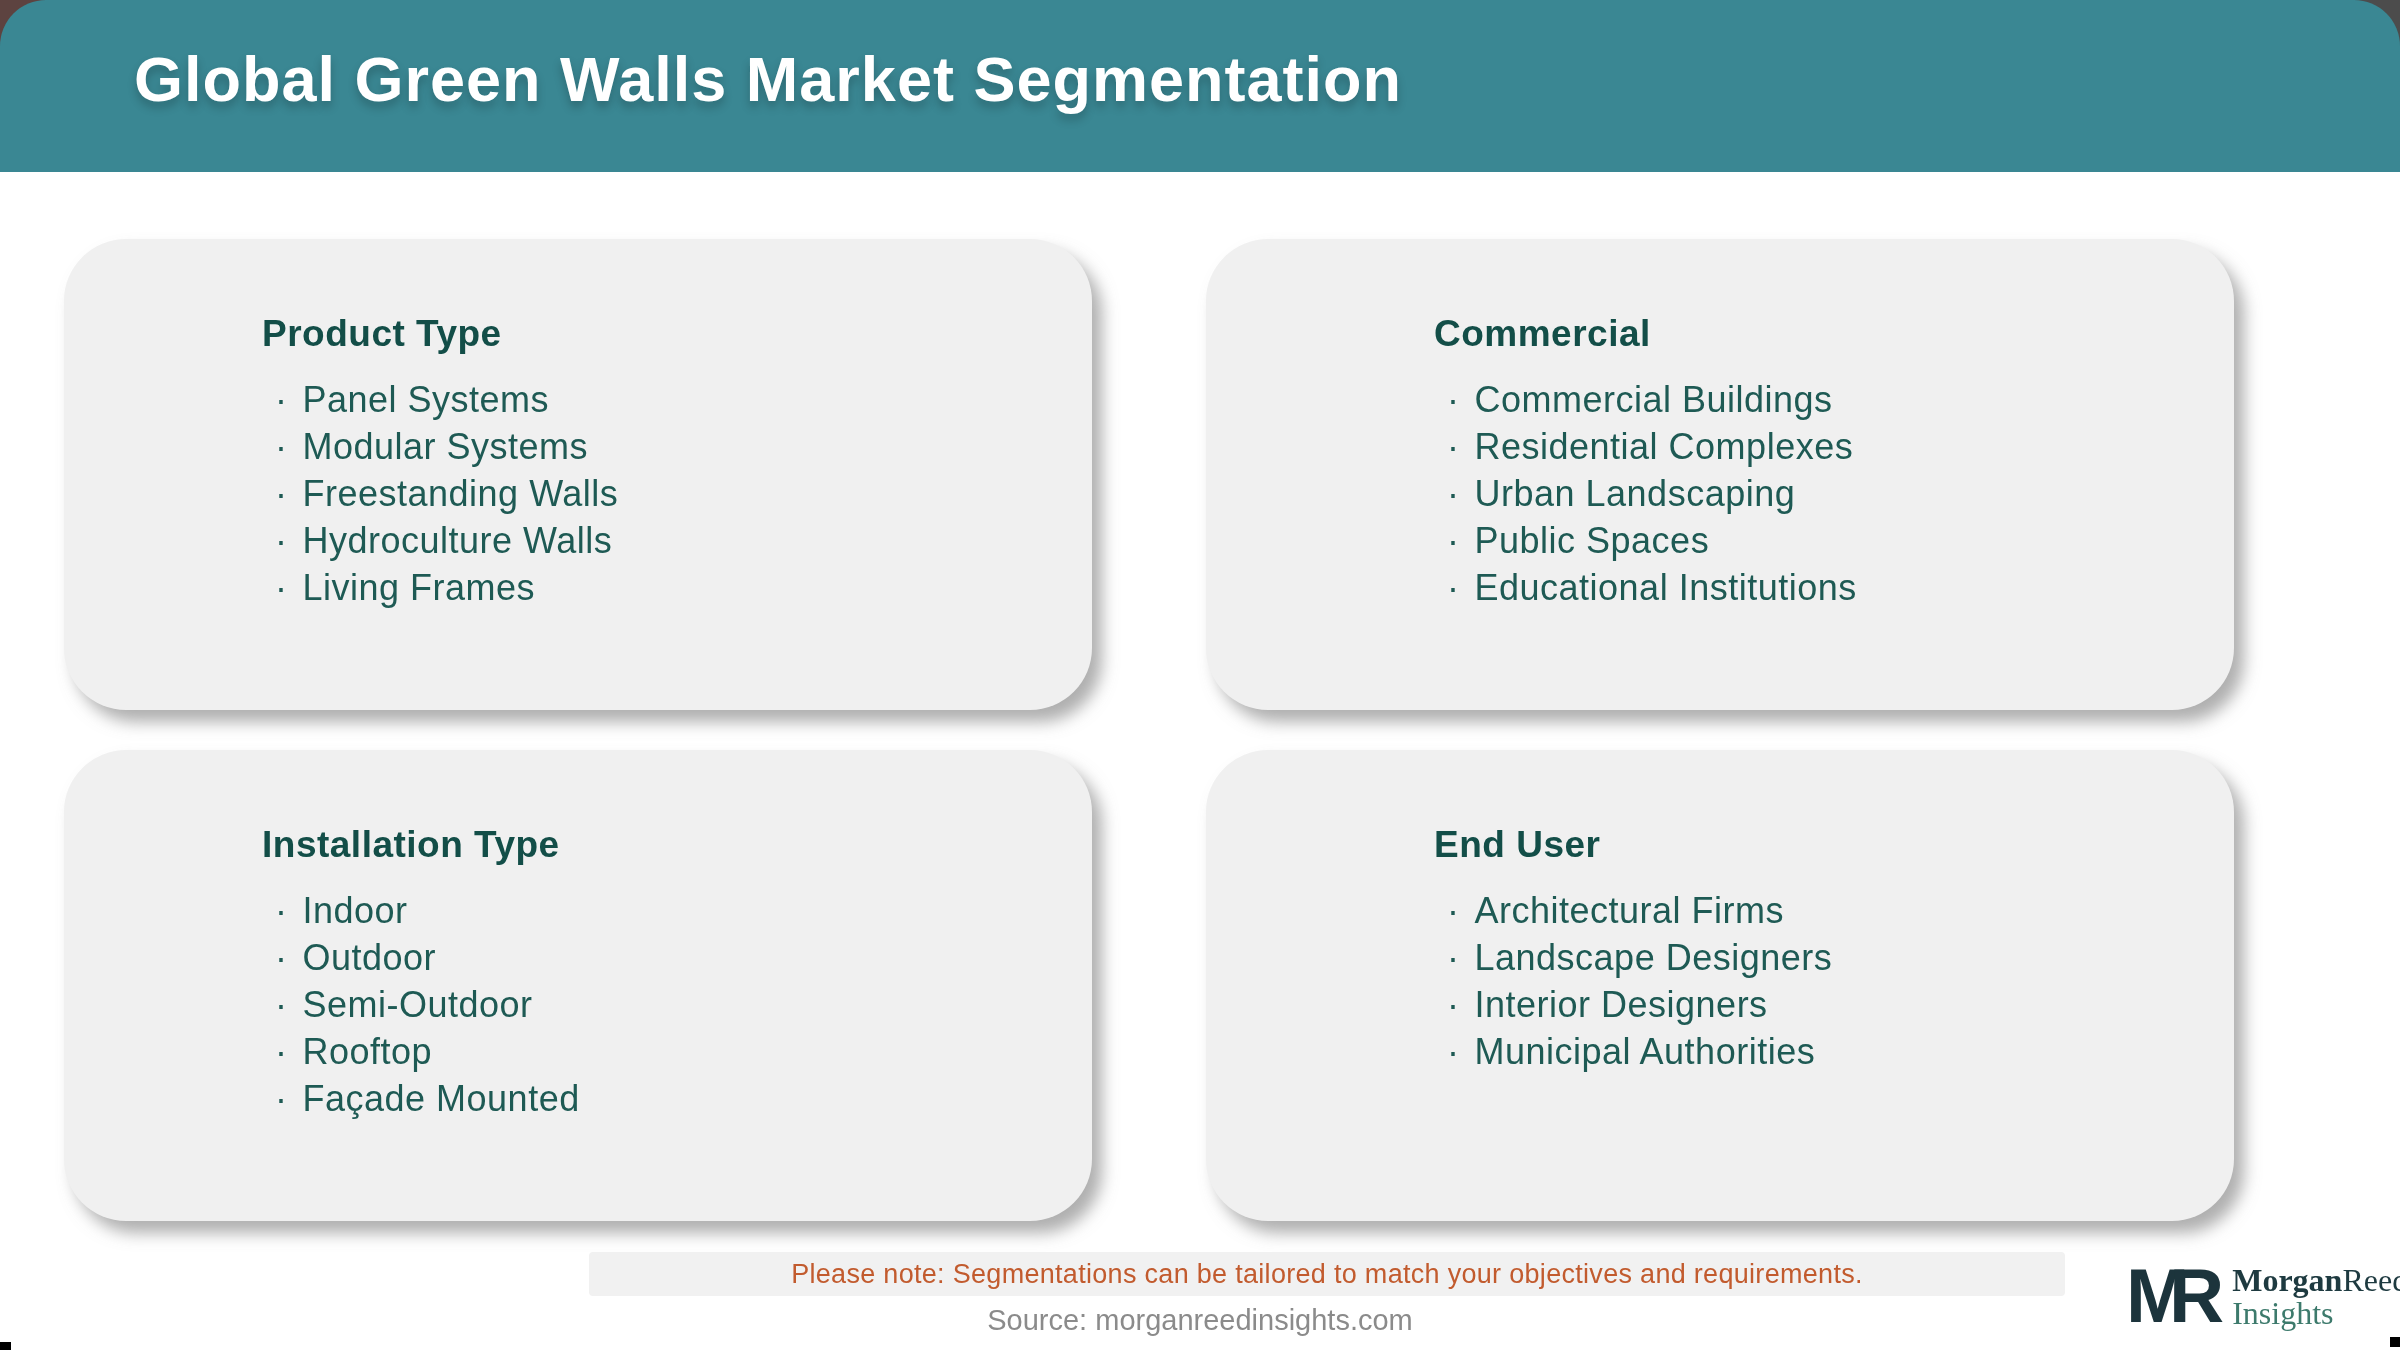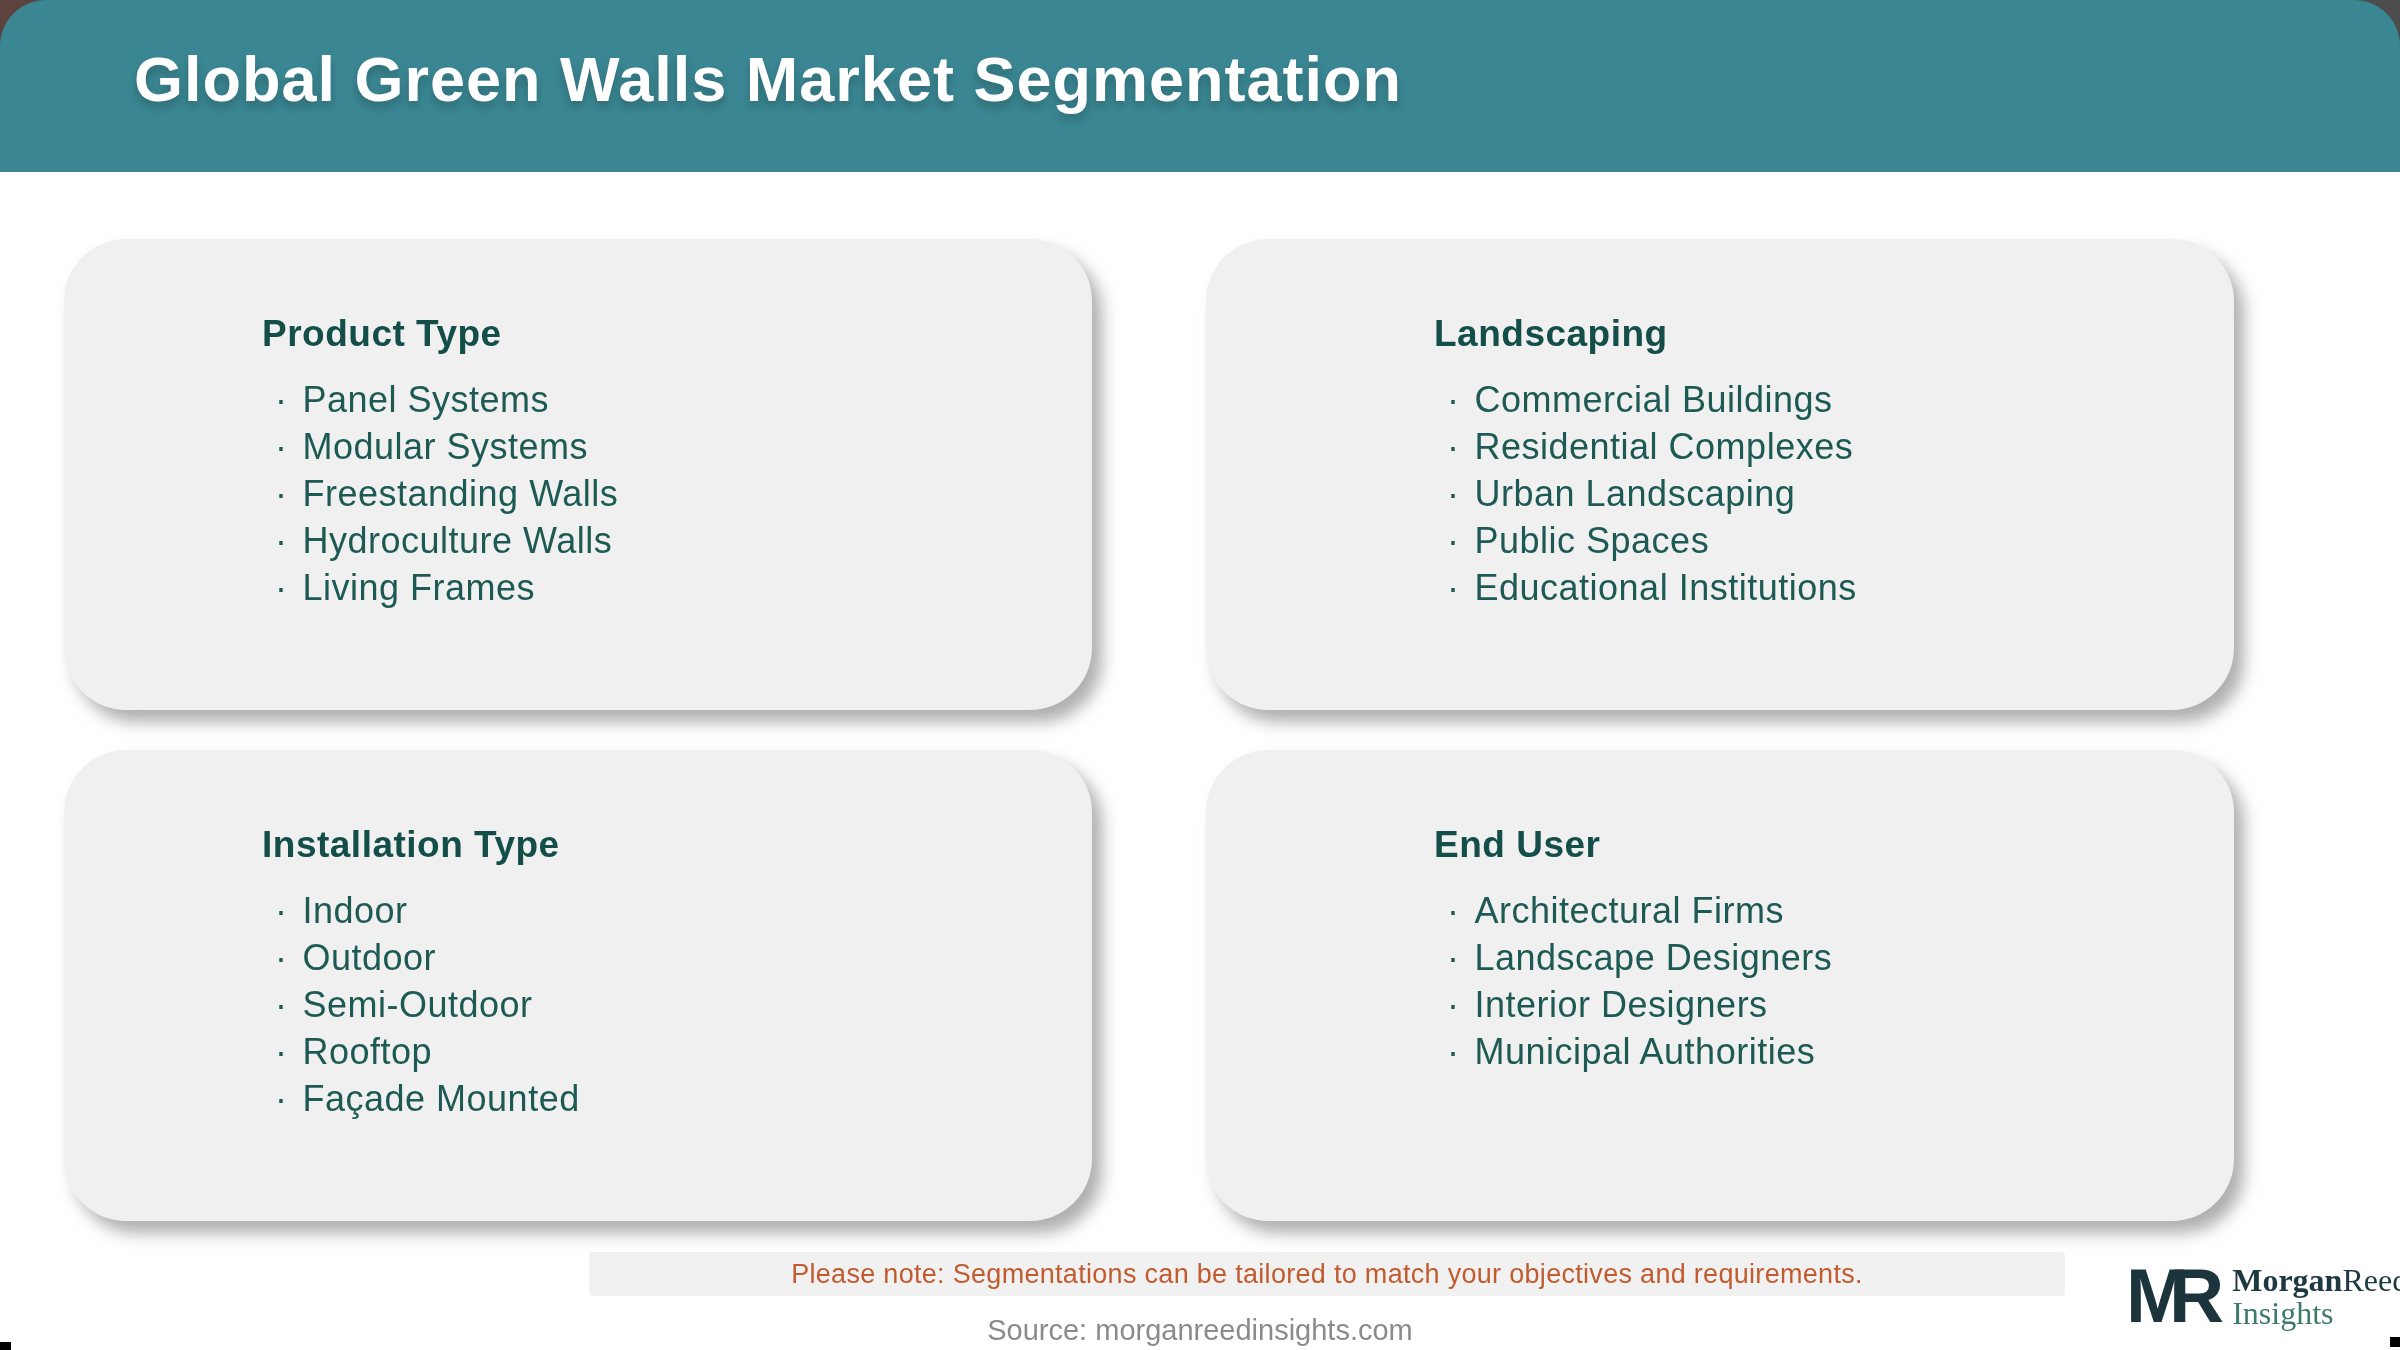--- a/index.html
+++ b/index.html
@@ -46,21 +46,21 @@
   .card li::before { content:"·"; margin-right:15px; }
 
   .note {
     position:absolute; left:589px; top:1252px; width:1476px; height:44px;
     background:#f1f1f1; border-radius:4px;
     display:flex; align-items:center; justify-content:center;
     font-size:27px; color:#c25b2e; letter-spacing:0.3px;
   }
   .source {
     position:absolute; left:589px; top:1304px; width:1222px;
-    text-align:center; font-size:29px; color:#8b8b8b;margin-top:10px;
+    text-align:center; font-size:29px; color:#8b8b8b;
   }
 
   .logo { position:absolute; left:2126px; top:1260px; display:flex; align-items:center; }
   .monogram {
     font-size:76px; font-weight:bold; color:#1c343c; line-height:72px;
     letter-spacing:-4px; white-space:nowrap;
   }
   .monogram .r { margin-left:-16px; }
   .logo-text { margin-left:12px; font-family:"Liberation Serif", serif; }
   .logo-line1 { font-size:32px; line-height:33px; color:#1e3a40; white-space:nowrap; }
@@ -87,21 +87,21 @@
     <ul>
       <li>Panel Systems</li>
       <li>Modular Systems</li>
       <li>Freestanding Walls</li>
       <li>Hydroculture Walls</li>
       <li>Living Frames</li>
     </ul>
   </section>
 
   <section class="card c2">
-    <h2>Landscaping</h2>
+    <h2>Commercial</h2>
     <ul>
       <li>Commercial Buildings</li>
       <li>Residential Complexes</li>
       <li>Urban Landscaping</li>
       <li>Public Spaces</li>
       <li>Educational Institutions</li>
     </ul>
   </section>
 
   <section class="card c3">

